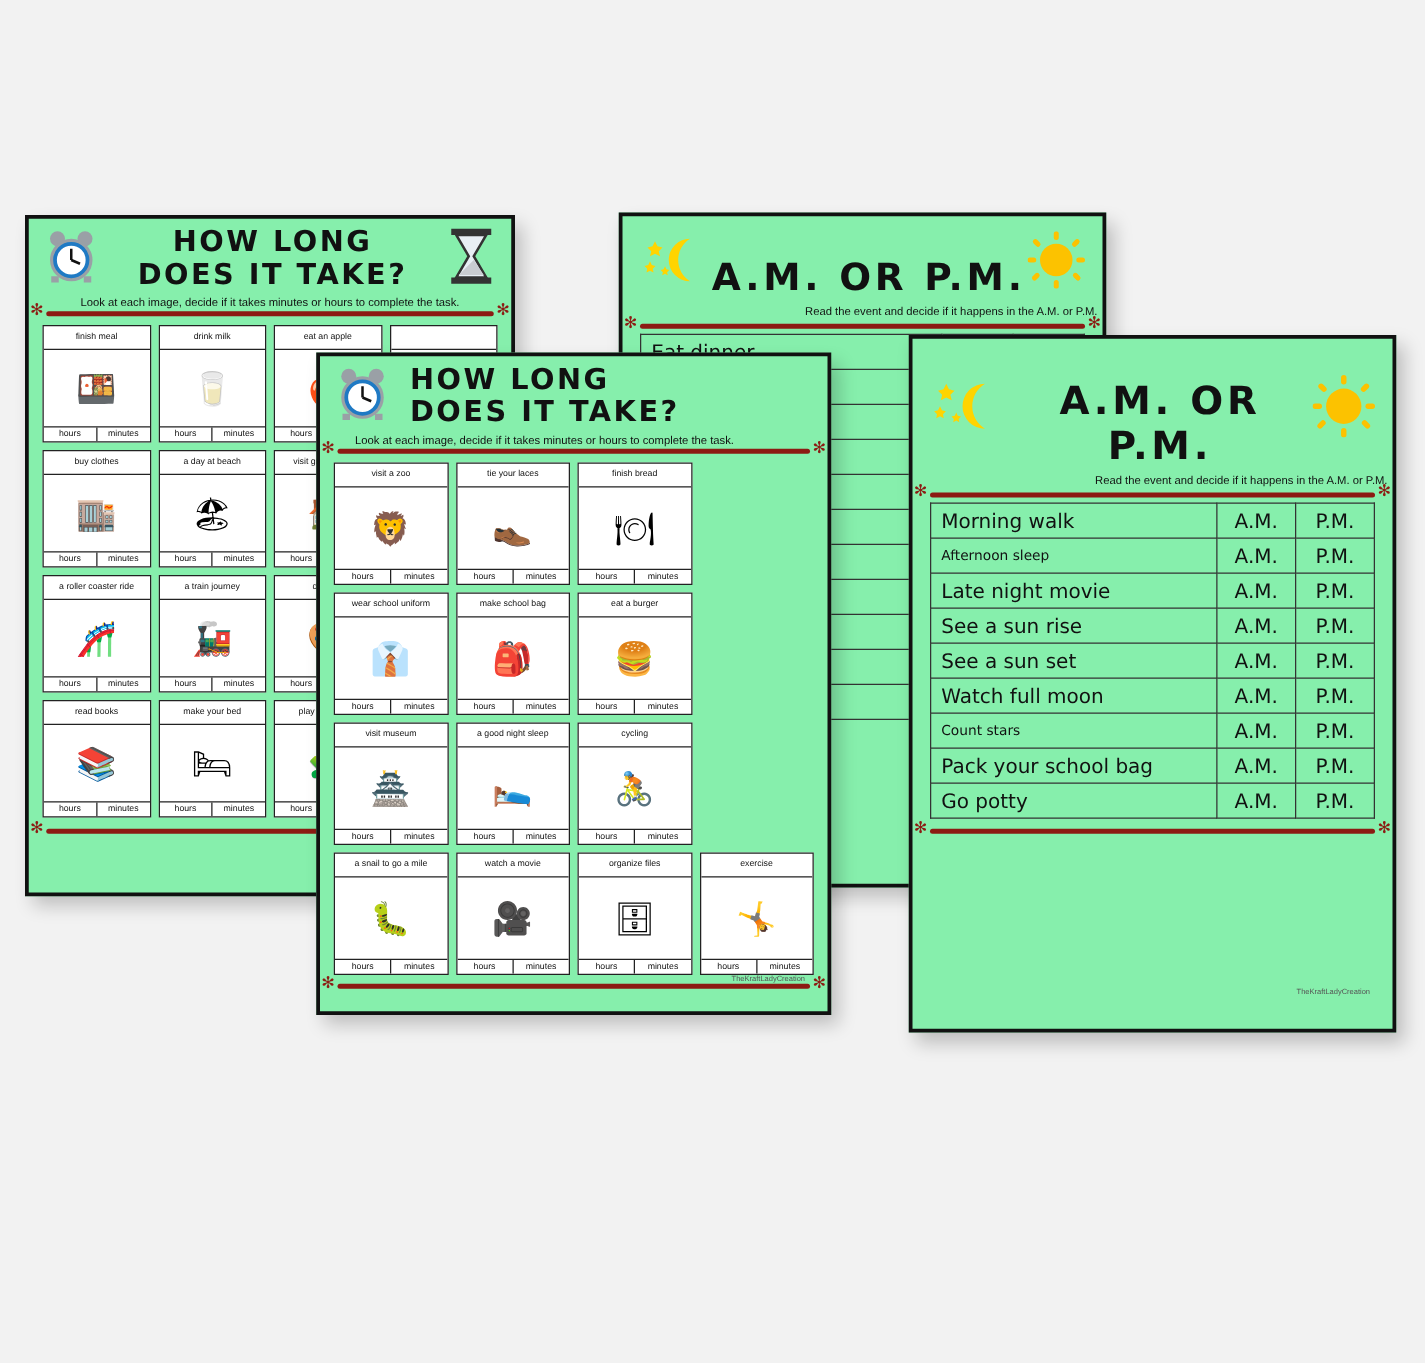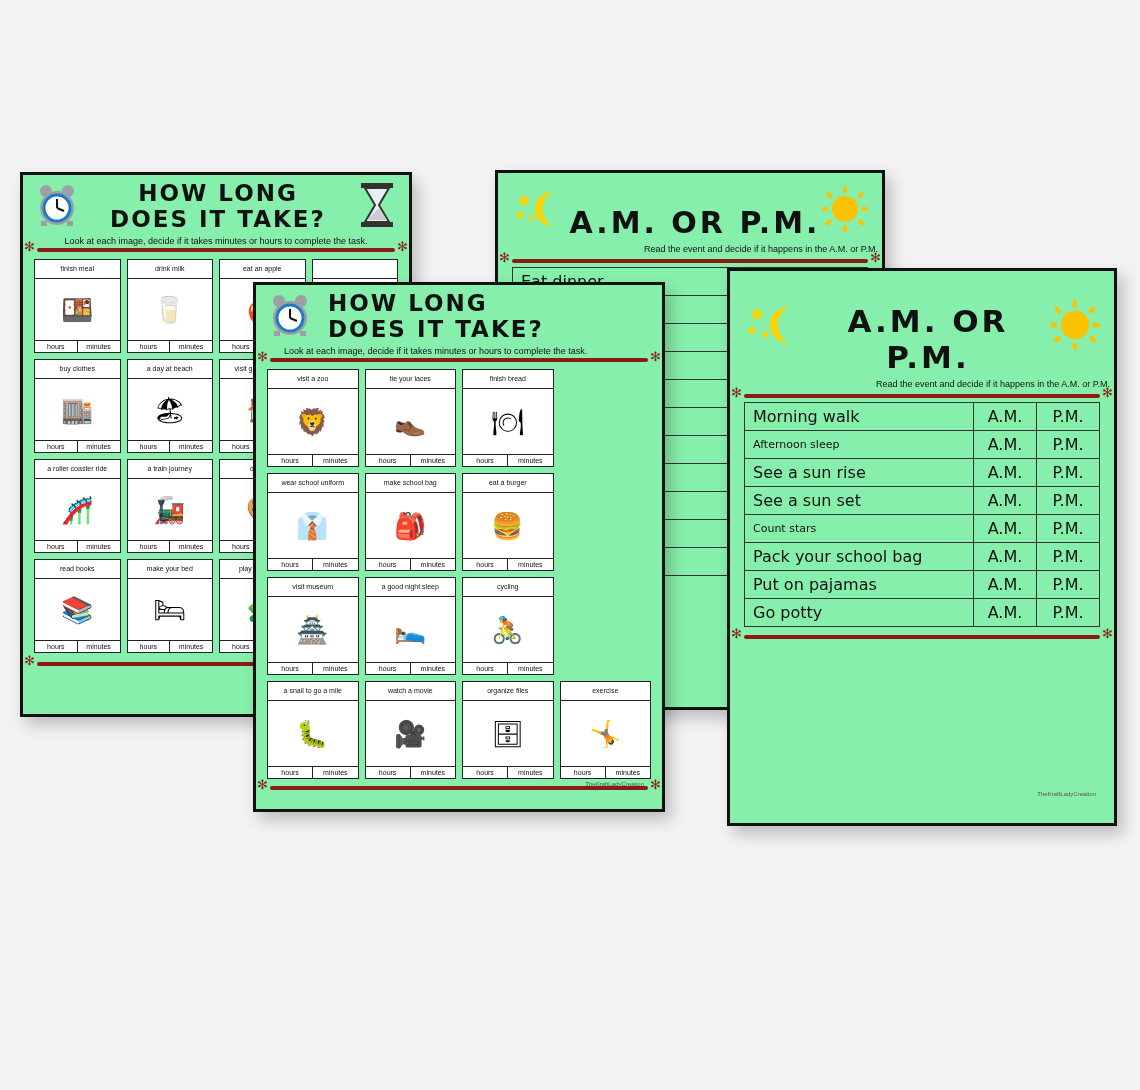--- a/index.html
+++ b/index.html
@@ -625,41 +625,46 @@
           <td style="font-size:16px;">Morning walk</td>
           <td class="choice" style="width:58px;font-size:16px;">A.M.</td>
           <td class="choice" style="width:58px;font-size:16px;">P.M.</td>
         </tr>
         <tr>
           <td style="font-size:11px;">Afternoon sleep</td>
           <td class="choice" style="font-size:16px;">A.M.</td>
           <td class="choice" style="font-size:16px;">P.M.</td>
         </tr>
         <tr>
+          <td style="font-size:16px;">Late night movie</td>
+          <td class="choice" style="font-size:16px;">A.M.</td>
+          <td class="choice" style="font-size:16px;">P.M.</td>
+        </tr>
+        <tr>
           <td style="font-size:16px;">See a sun rise</td>
           <td class="choice" style="font-size:16px;">A.M.</td>
           <td class="choice" style="font-size:16px;">P.M.</td>
         </tr>
         <tr>
           <td style="font-size:16px;">See a sun set</td>
           <td class="choice" style="font-size:16px;">A.M.</td>
           <td class="choice" style="font-size:16px;">P.M.</td>
         </tr>
         <tr>
+          <td style="font-size:16px;">Watch full moon</td>
+          <td class="choice" style="font-size:16px;">A.M.</td>
+          <td class="choice" style="font-size:16px;">P.M.</td>
+        </tr>
+        <tr>
           <td style="font-size:11px;">Count stars</td>
           <td class="choice" style="font-size:16px;">A.M.</td>
           <td class="choice" style="font-size:16px;">P.M.</td>
         </tr>
         <tr>
           <td style="font-size:16px;">Pack your school bag</td>
-          <td class="choice" style="font-size:16px;">A.M.</td>
-          <td class="choice" style="font-size:16px;">P.M.</td>
-        </tr>
-        <tr>
-          <td style="font-size:16px;">Put on pajamas</td>
           <td class="choice" style="font-size:16px;">A.M.</td>
           <td class="choice" style="font-size:16px;">P.M.</td>
         </tr>
         <tr>
           <td style="font-size:16px;">Go potty</td>
           <td class="choice" style="font-size:16px;">A.M.</td>
           <td class="choice" style="font-size:16px;">P.M.</td>
         </tr>
       </tbody>
     </table>

